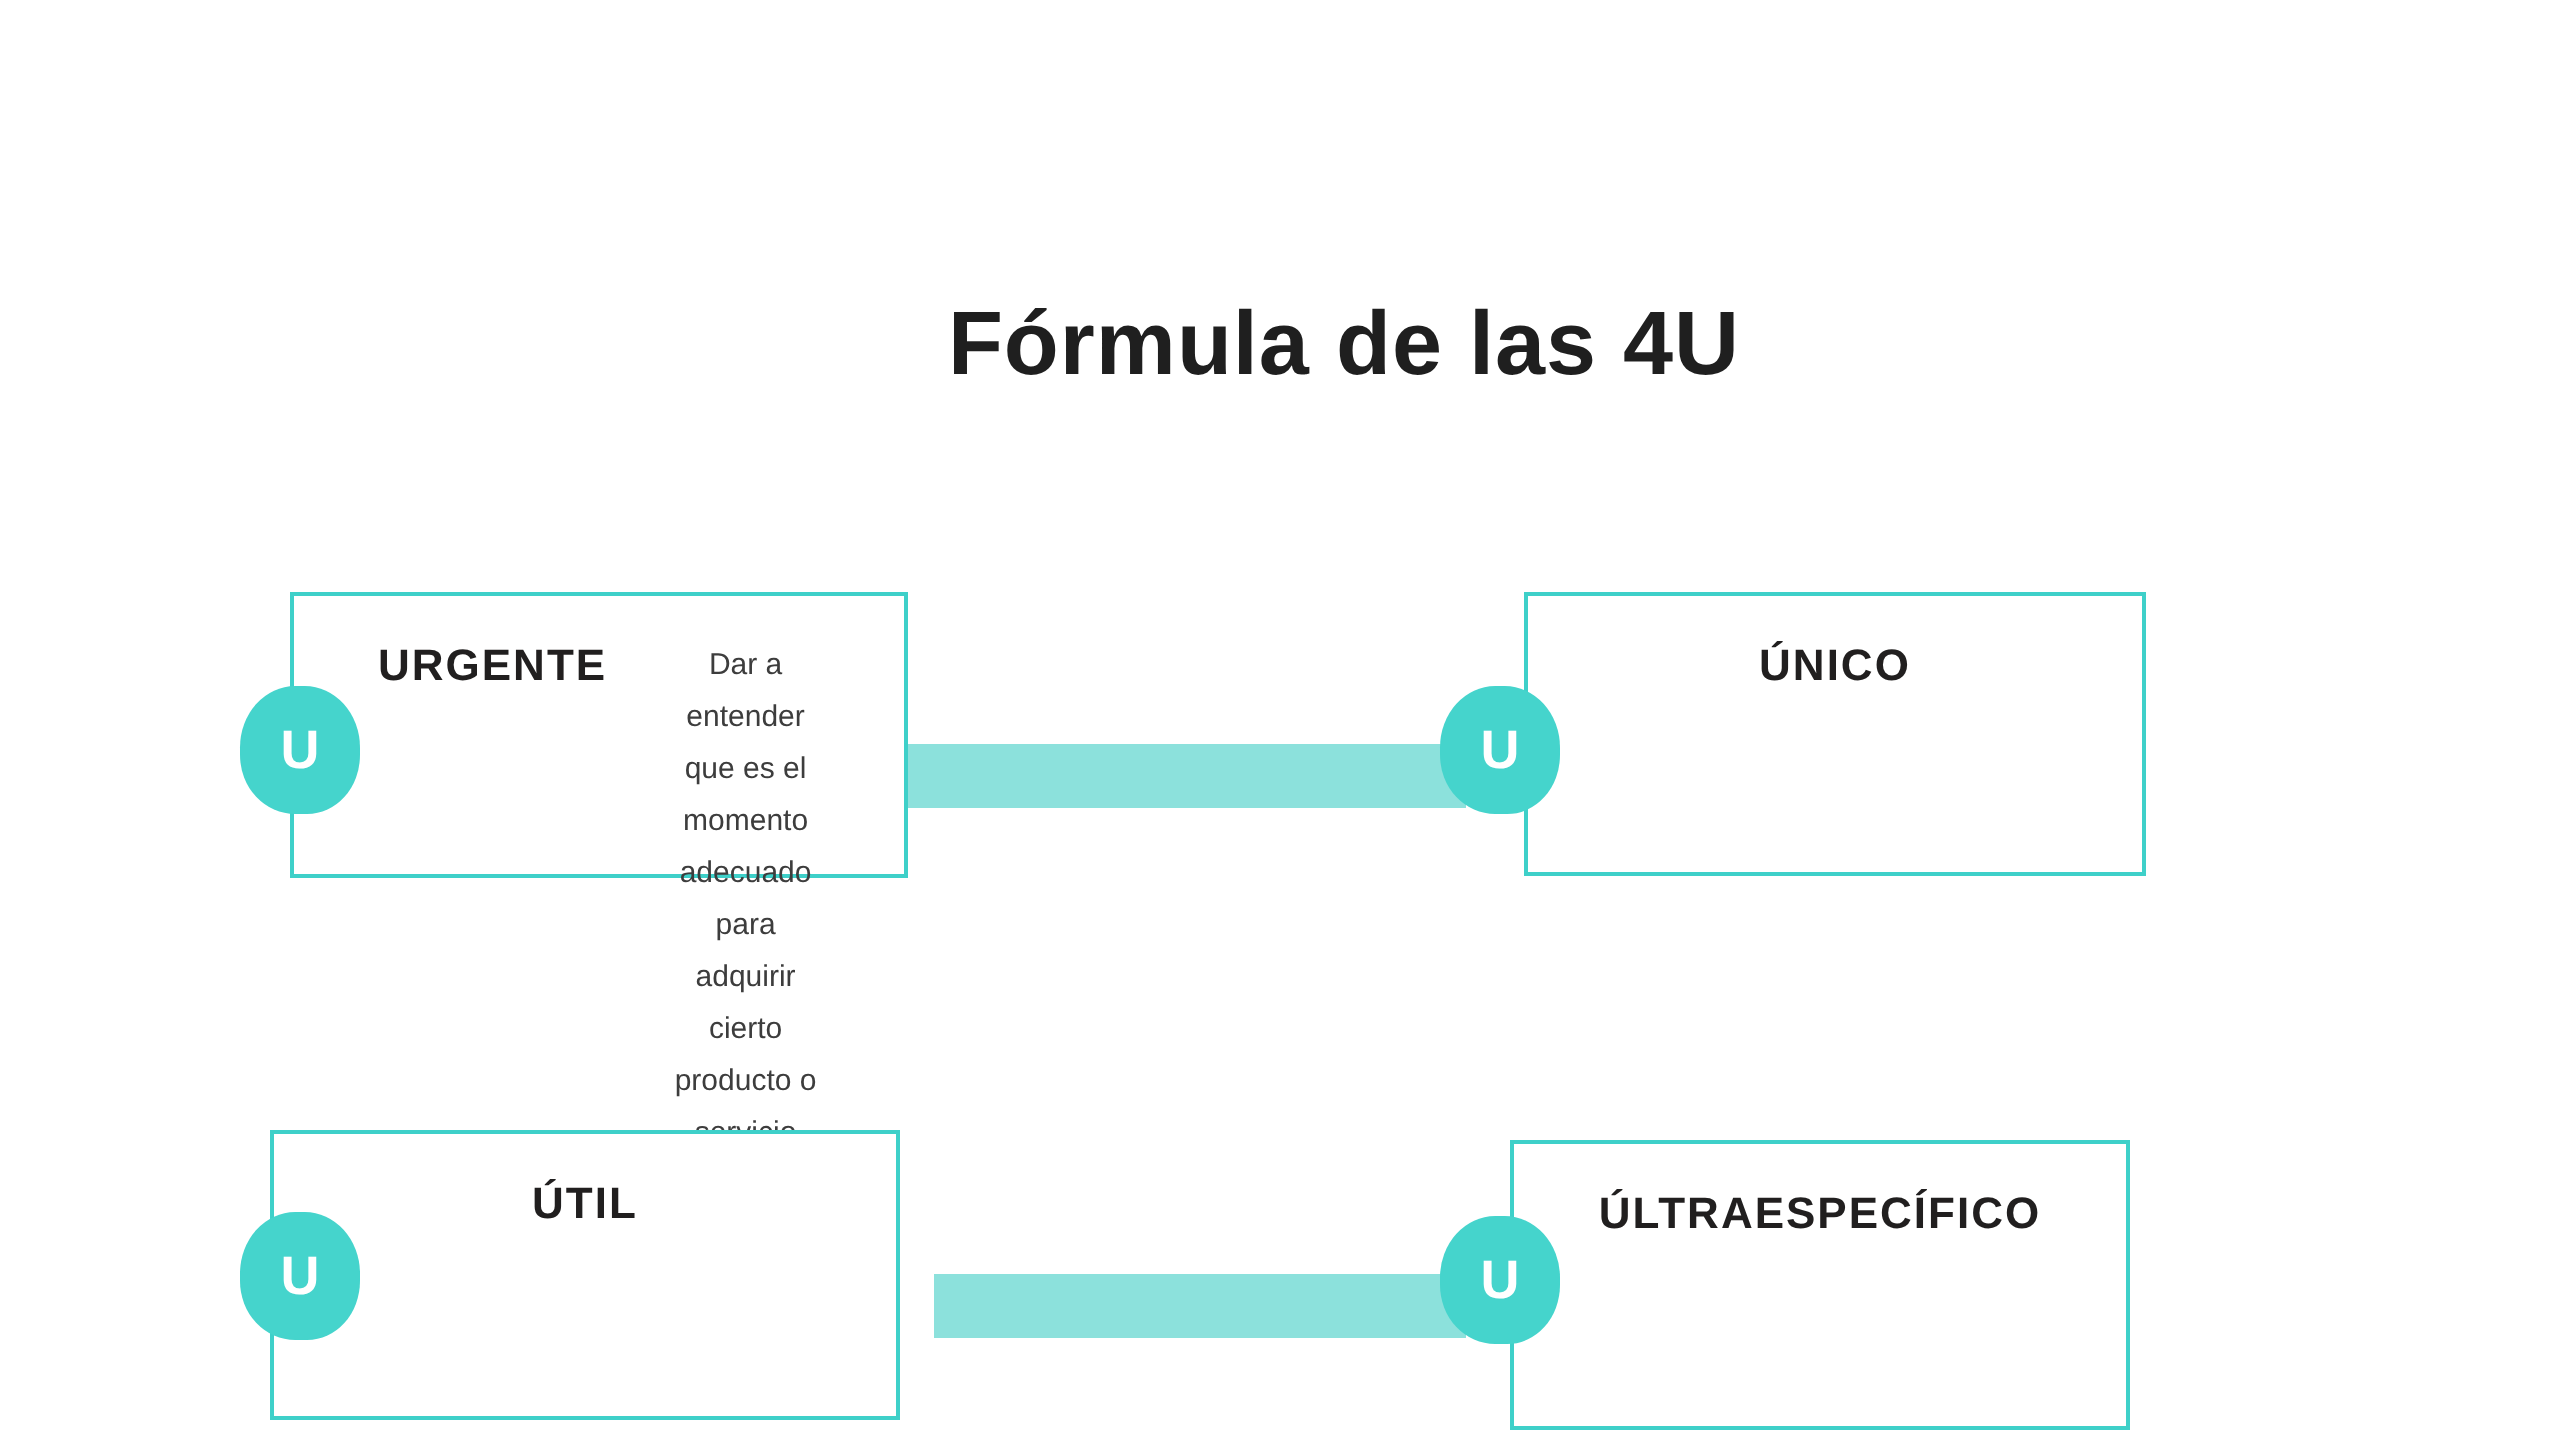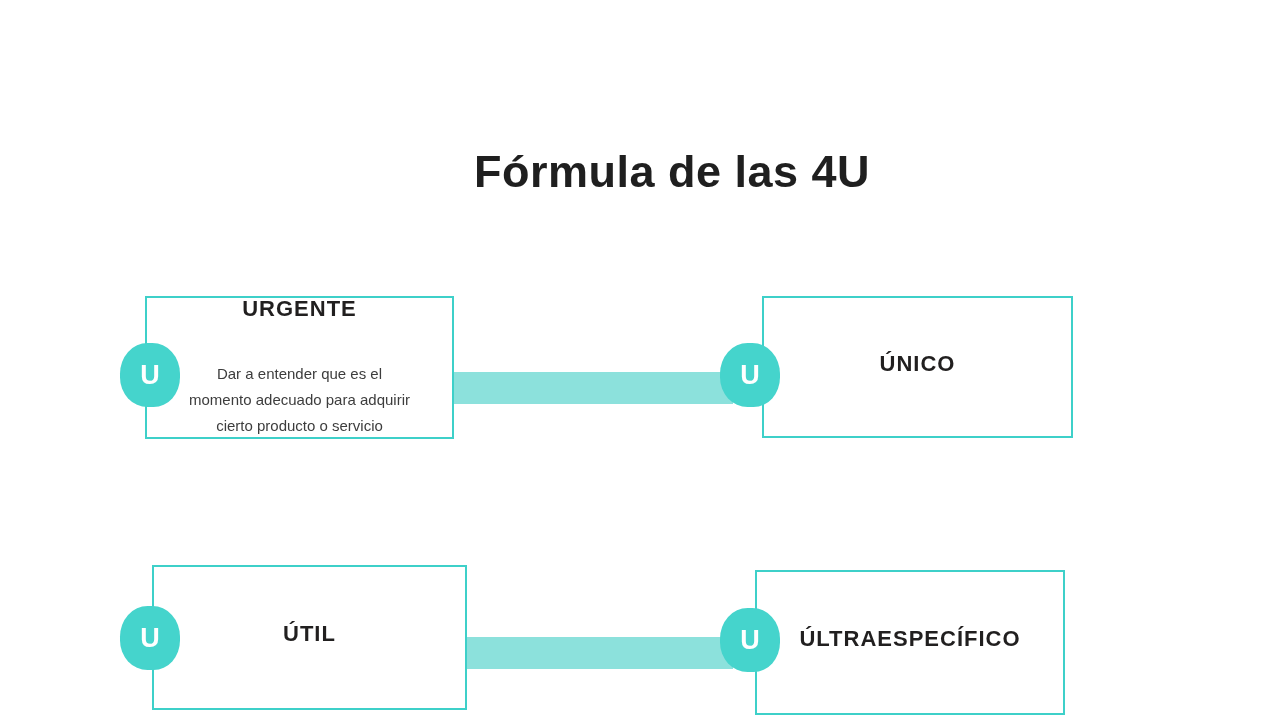--- a/index.html
+++ b/index.html
@@ -39,29 +39,29 @@
     background: var(--connector);
     z-index: 1;
   }
   .connector-1 { left: 421px; top: 340px; width: 280px; }
   .connector-2 { left: 435px; top: 605px; width: 266px; }
   .card {
     position: absolute;
     background: #ffffff;
     border: 2px solid var(--box-border);
     display: flex;
-    flex-direction: column;
-    align-items: center;
+    flex-direction: row;
+    align-items: flex-start;
     justify-content: center;
     text-align: center;
     z-index: 2;
   }
   .card-1 { left: 113px; top: 264px; width: 309px; height: 143px; padding: 6px 26px; }
   .card-2 { left: 730px; top: 264px; width: 311px; height: 142px; padding: 6px 24px; }
-  .card-3 { left: 120px; top: 533px; width: 315px; height: 145px; padding: 6px 22px; }
+  .card-3 { left: 103px; top: 533px; width: 315px; height: 145px; padding: 6px 22px; }
   .card-4 { left: 723px; top: 538px; width: 310px; height: 145px; padding: 6px 24px; gap: 24px; }
   .card-heading {
     font-size: 22px;
     font-weight: 700;
     letter-spacing: 1px;
     color: var(--heading-text);
     margin-bottom: 7px;
     white-space: nowrap;
   }
   .card-body {

